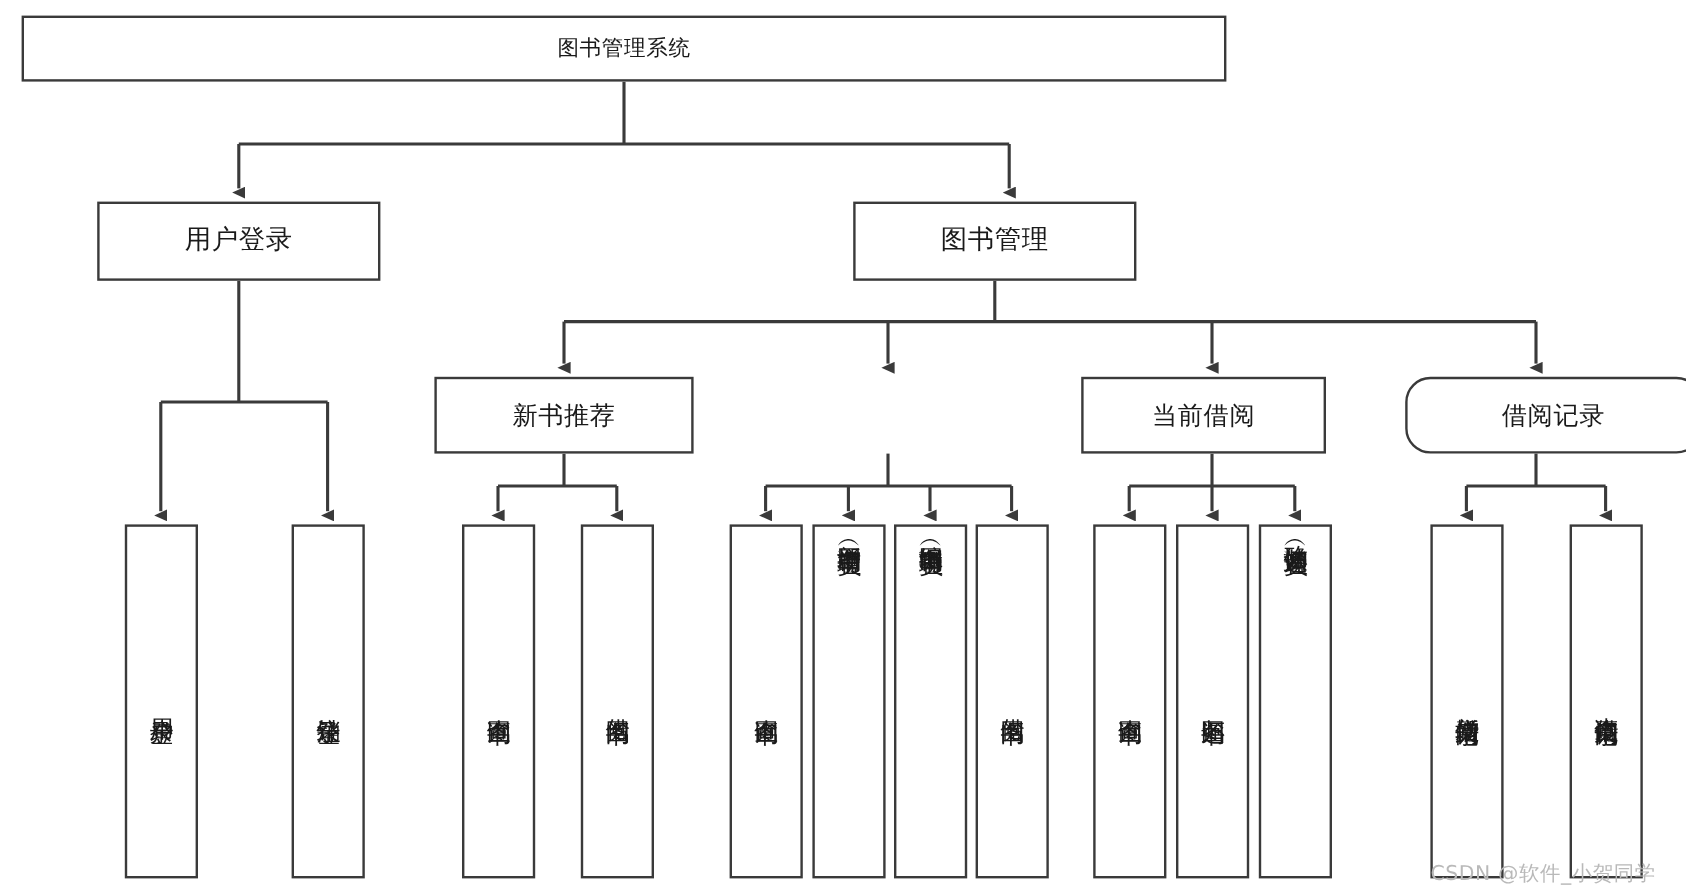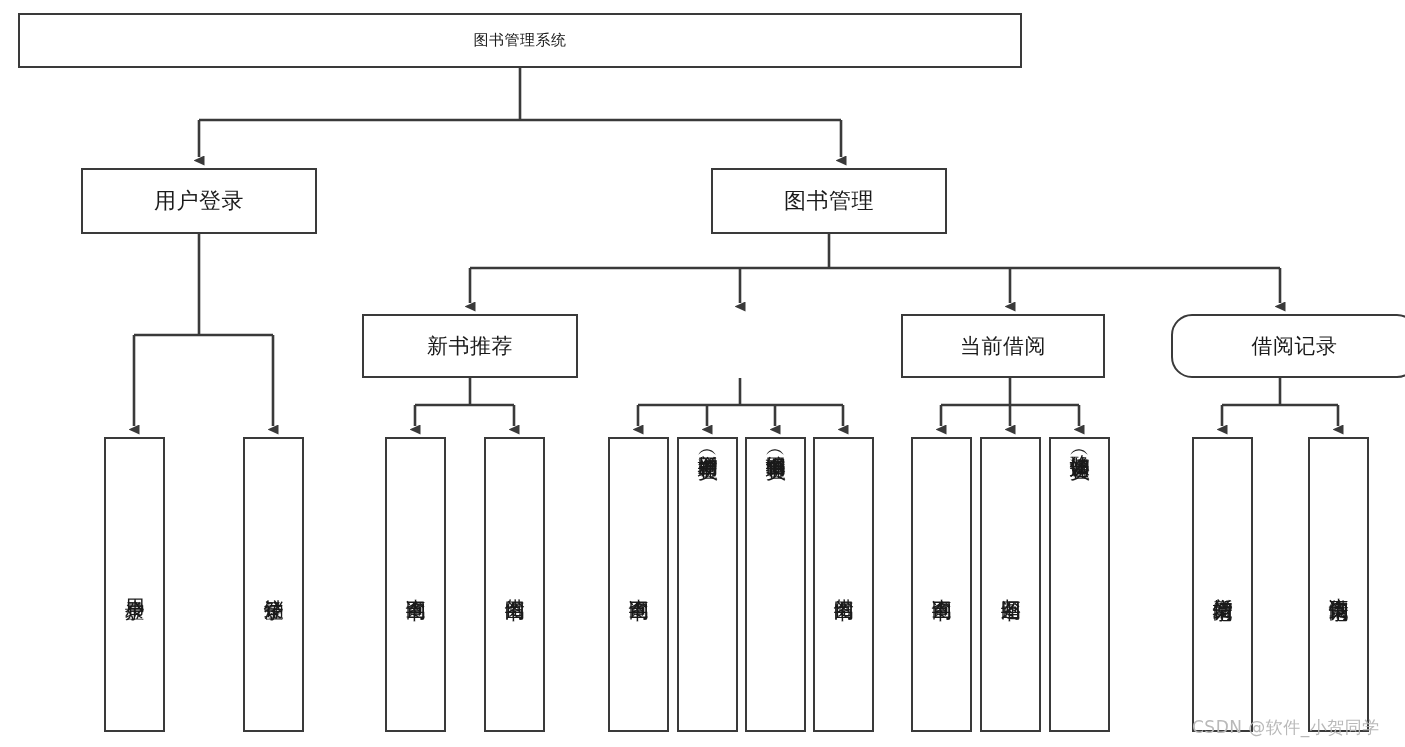--- a/index.html
+++ b/index.html
@@ -34,21 +34,21 @@
     justify-content: center;
     color: #1a1a1a;
     z-index: 2;
   }
   .node-label {
     display: block;
     text-align: center;
     line-height: 1.18;
     letter-spacing: 0.5px;
   }
-  .node.root .node-label   { font-size: 15px; }
+  .node.root .node-label   { font-size: 18px; }
   .node.level2 .node-label { font-size: 22px; }
   .node.level3 .node-label { font-size: 21px; }
   .node.leaf {
     align-items: flex-start;
     justify-content: center;
     padding-top: 0;
   }
   .node.leaf .node-label {
     writing-mode: vertical-rl;
     text-orientation: upright;

